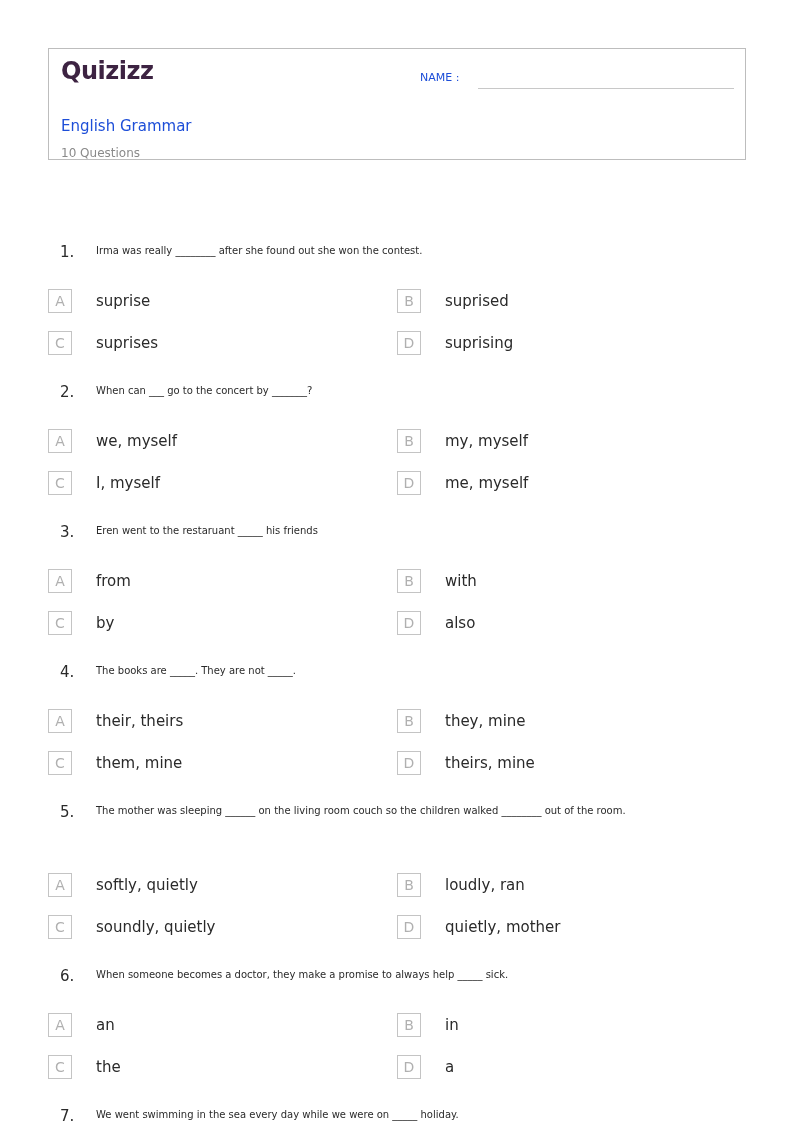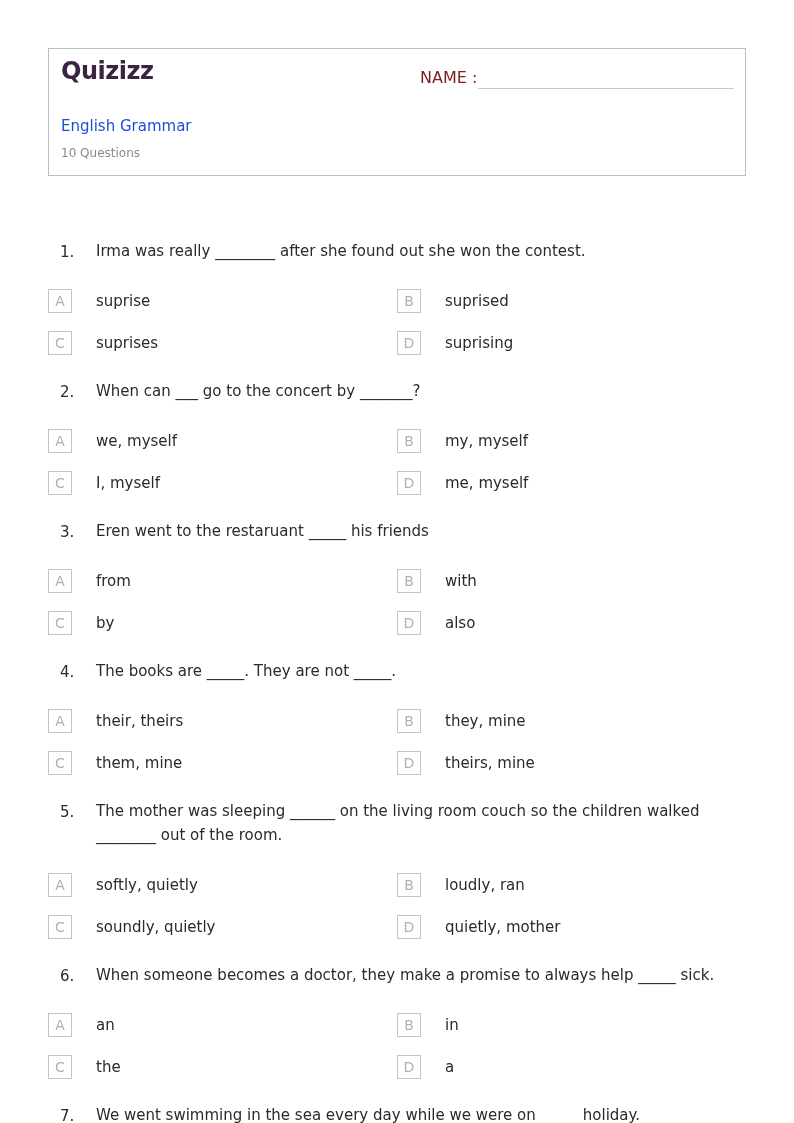--- a/index.html
+++ b/index.html
@@ -14,21 +14,21 @@
     .page {
       position: relative;
       width: 794px;
       height: 1123px;
     }
     .header-box {
       position: absolute;
       left: 48px;
       top: 48px;
       width: 698px;
-      height: 128px;
+      height: 112px;
       border: 1px solid #bdbdbd;
     }
     .logo {
       position: absolute;
       left: 12px;
       top: 10px;
       font-family: "DejaVu Sans", sans-serif;
       font-weight: bold;
       font-size: 24px;
       letter-spacing: -0.5px;
@@ -51,22 +51,22 @@
     }
     .field {
       position: absolute;
       left: 371px;
       height: 22px;
       width: 314px;
       display: flex;
       align-items: flex-end;
     }
     .field-label {
-      font-size: 16px;
-      color: #7f1d1d;
+      font-size: 11px;
+      color: #1d4ed8;
       white-space: pre;
       line-height: 22px;
       width: 58px;
     }
     .field-line {
       flex: 1;
       border-bottom: 1px solid #c8c8c8;
       height: 20px;
       margin-left: 0px;
     }
@@ -80,21 +80,21 @@
       left: 60px;
       top: 0;
       font-size: 15px;
       color: #2a2a2a;
     }
     .q-text {
       position: absolute;
       left: 96px;
       top: 0;
       width: 650px;
-      font-size: 15px;
+      font-size: 10px;
       line-height: 24px;
       color: #2a2a2a;
       margin-top: -4px;
     }
     .option {
       position: absolute;
       display: flex;
       align-items: center;
       height: 24px;
     }

